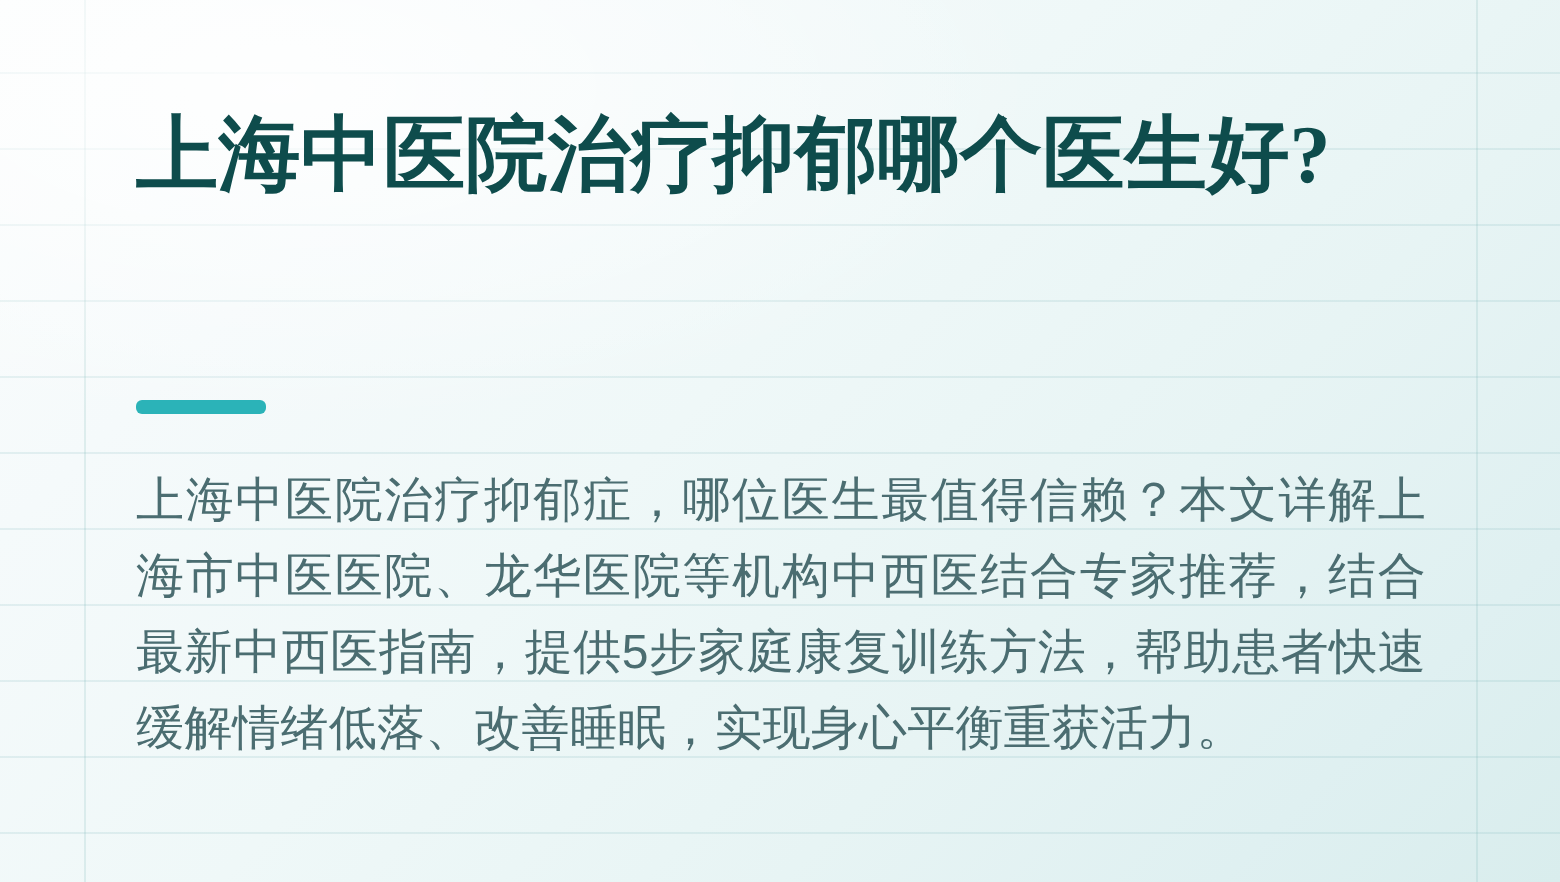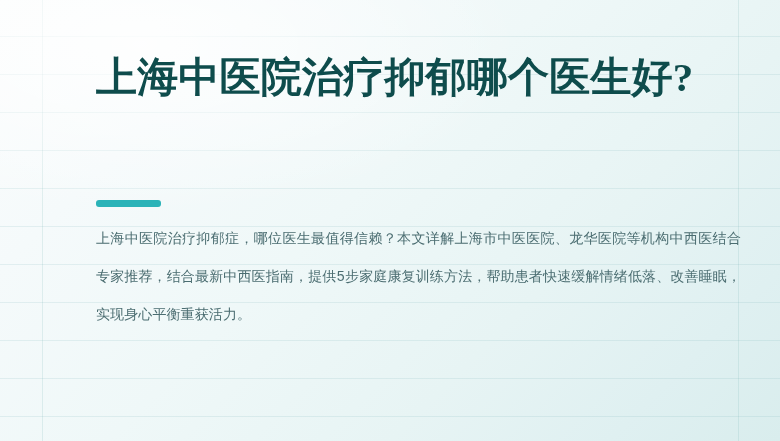--- a/index.html
+++ b/index.html
@@ -67,21 +67,20 @@
         rgba(255,255,255,0.0) 70%);
   }
 
   
   .content {
     position: absolute;
     left: 68px;
     top: 0;
     width: 660px;
     height: 441px;
-    margin-left: 28px;
   }
 
   .poster-title {
     position: absolute;
     top: 50px;
     left: 0;
     width: 650px;
     font-family: "Liberation Serif", "DejaVu Serif", serif;
     font-weight: bold;
     font-size: 41px;
@@ -97,25 +96,25 @@
     top: 200px;
     left: 0;
     width: 65px;
     height: 7px;
     background: #2bb3b8;
     border-radius: 3px;
   }
 
   .poster-body {
     position: absolute;
-    top: 220px;
+    top: 232px;
     left: 0;
     width: 645px;
-    font-family: Liberation Mono, monospace;
-    font-size: 14px;
+    font-family: Liberation Sans, sans-serif;
+    font-size: 24px;
     line-height: 38px;
     letter-spacing: 0.1px;
     color: #4b6d71;
     text-align: justify;
     text-justify: inter-character;
   }
 </style>
 </head>
 <body>
 

